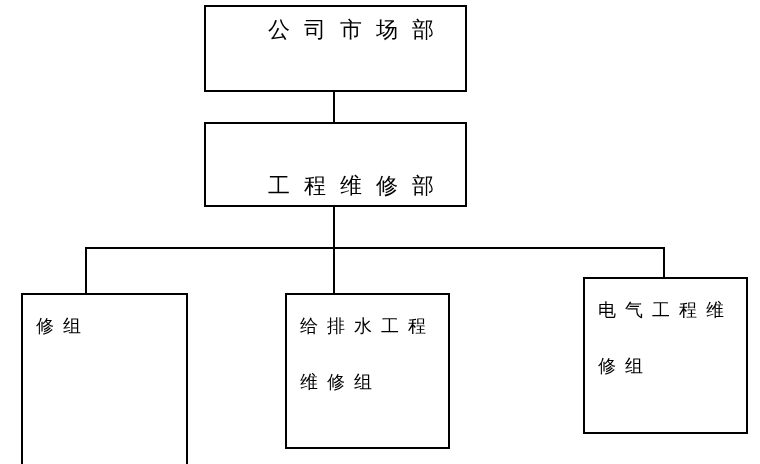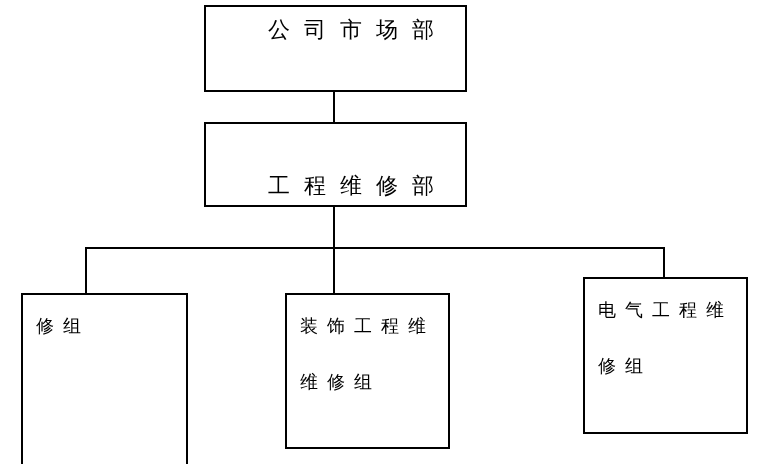--- a/index.html
+++ b/index.html
@@ -78,21 +78,21 @@
   <div class="connector v-drop-right"></div>
 
   <div class="box box-b1">
     <div class="lbl-lines">
       <div>修组</div>
     </div>
   </div>
 
   <div class="box box-b2">
     <div class="lbl-lines">
-      <div>装饰工程维</div>
+      <div>给排水工程</div>
       <div>维修组</div>
     </div>
   </div>
 
   <div class="box box-b3">
     <div class="lbl-lines">
       <div>电气工程维</div>
       <div>修组</div>
     </div>
   </div>

